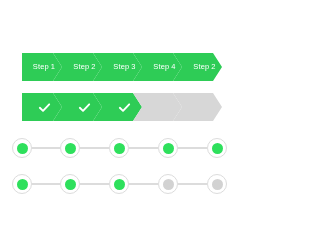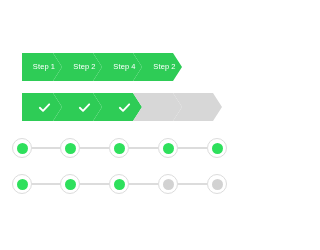--- a/index.html
+++ b/index.html
@@ -149,20 +149,23 @@
     <div class="chevron-bar">
 
       <div class="chevron seg green">
         <span class="chevron-label">Step 1</span>
       </div>
 
       <div class="chevron seg notched green">
         <span class="chevron-label">Step 2</span>
       </div>
 
+      <div class="chevron seg notched green">
+        <span class="chevron-label">Step 3</span>
+      </div>
 
       <div class="chevron seg notched green">
         <span class="chevron-label">Step 4</span>
       </div>
 
       <div class="chevron seg notched green">
         <span class="chevron-label">Step 2</span>
       </div>
 
     </div>

